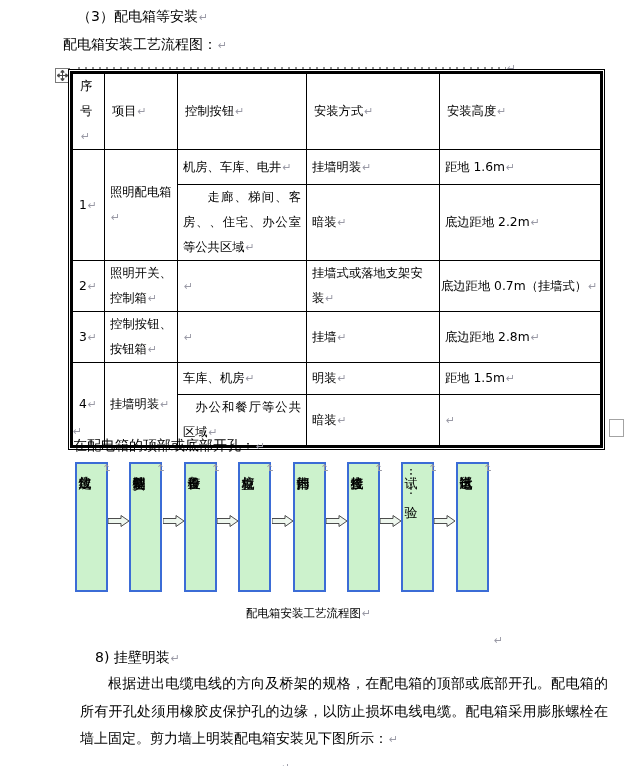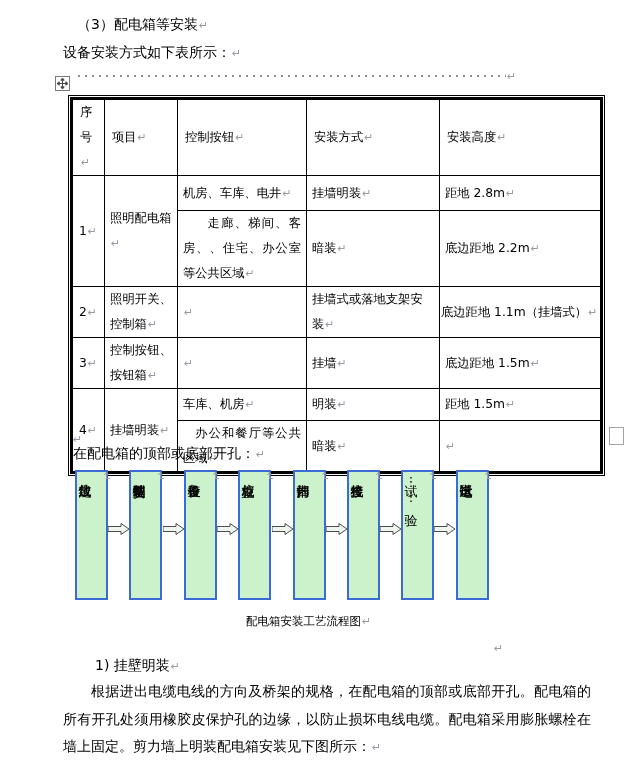--- a/index.html
+++ b/index.html
@@ -1,18 +1,18 @@
 <!DOCTYPE html>
 <html><head>
 <meta charset="utf-8">
 <style>
   html,body{margin:0;padding:0;background:#fff;}
   body{width:640px;height:766px;position:relative;overflow:hidden;
        font-family:"DejaVu Sans","Liberation Sans",sans-serif;color:#000;}
-  .abs{position:absolute;margin-top:8px;}
+  .abs{position:absolute;}
   .para{font-size:14px;line-height:20px;white-space:nowrap;}
   .pmark{color:#9a9aa6;font-size:11px;padding-left:1px;}
   
   .dotline{height:2px;background:repeating-linear-gradient(90deg,#8f8f8f 0 1.6px,transparent 1.6px 7px);}
   
   .handle{width:13px;height:13px;border:1px solid #7a7a7a;background:#fff;
           display:flex;align-items:center;justify-content:center;}
   .anchor-sq{width:13px;height:16px;border:1px solid #a3a3a3;background:#fff;}
   
   .tbl-outer{border:1px solid #000;padding:1px;background:#fff;}
@@ -34,40 +34,40 @@
   .vmark{writing-mode:vertical-rl;color:#9a9aa6;font-size:11px;}
   .farrow{position:absolute;top:53px;}
   .caption{font-size:11.5px;white-space:nowrap;padding-left:24px;}
   .body-par{font-size:14px;line-height:27.5px;text-align:justify;text-justify:inter-character;}
 </style>
 </head>
 <body>
 
 <div class="abs para" style="left:63px;top:6px;text-indent:1em;"><span>（3）配电箱等安装</span><span class="pmark">↵</span></div>
 
-<div class="abs para" style="left:63px;top:34px;"><span>设备安装方式如下表所示：</span><span class="pmark">↵</span></div>
+<div class="abs para" style="left:63px;top:34px;"><span>配电箱安装工艺流程图：</span><span class="pmark">↵</span></div>
 
 <div class="abs" style="left:78px;top:57px;">
   <div class="dotline" style="width:428px;display:inline-block;vertical-align:middle;"></div><span class="pmark">↵</span>
 </div>
 
 <div class="abs handle" style="left:55px;top:68px;">
   <svg width="11" height="11" viewBox="0 0 11 11">
     <g stroke="#4a4a4a" stroke-width="1" fill="#4a4a4a">
       <line x1="5.5" y1="1.5" x2="5.5" y2="9.5"></line>
       <line x1="1.5" y1="5.5" x2="9.5" y2="5.5"></line>
       <path d="M5.5 0 L3.8 2.2 L7.2 2.2 Z"></path>
       <path d="M5.5 11 L3.8 8.8 L7.2 8.8 Z"></path>
       <path d="M0 5.5 L2.2 3.8 L2.2 7.2 Z"></path>
       <path d="M11 5.5 L8.8 3.8 L8.8 7.2 Z"></path>
     </g>
   </svg>
 </div>
 
-<div class="abs tbl-outer" style="left:68px;top:87px;">
+<div class="abs tbl-outer" style="left:68px;top:69px;">
   <table>
     <colgroup>
         <col style="width:33px">
         <col style="width:73px">
         <col style="width:129px">
         <col style="width:133px">
         <col style="width:162px">
       </colgroup>
     <tbody>
         <tr style="height:32px">
@@ -75,40 +75,40 @@
       <th><span>项目</span><span class="pmark">↵</span></th>
       <th><span>控制按钮</span><span class="pmark">↵</span></th>
       <th><span>安装方式</span><span class="pmark">↵</span></th>
       <th><span>安装高度</span><span class="pmark">↵</span></th>
     </tr>
     <tr style="height:35px">
       <td rowspan="2" class="l"><span>1</span><span class="pmark">↵</span></td>
       <td rowspan="2" class="c"><span>照明配电箱</span><span class="pmark">↵</span></td>
       <td class="c"><span>机房、车库、电井</span><span class="pmark">↵</span></td>
       <td class="c"><span>挂墙明装</span><span class="pmark">↵</span></td>
-      <td class="c"><span>距地 2.8m</span><span class="pmark">↵</span></td>
+      <td class="c"><span>距地 1.6m</span><span class="pmark">↵</span></td>
     </tr>
     <tr style="height:74px">
       <td class="jst ind2"><span>走廊、梯间、客房、、住宅、办公室等公共区域</span><span class="pmark">↵</span></td>
       <td class="c"><span>暗装</span><span class="pmark">↵</span></td>
       <td class="c"><span>底边距地 2.2m</span><span class="pmark">↵</span></td>
     </tr>
     <tr style="height:49px">
       <td class="l"><span>2</span><span class="pmark">↵</span></td>
       <td class="jst"><span>照明开关、控制箱</span><span class="pmark">↵</span></td>
       <td class="c"><span></span><span class="pmark">↵</span></td>
       <td class="c"><span>挂墙式或落地支架安装</span><span class="pmark">↵</span></td>
-      <td class="c" style="padding:0 1px;"><span>底边距地 1.1m（挂墙式）</span><span class="pmark">↵</span></td>
+      <td class="c" style="padding:0 1px;"><span>底边距地 0.7m（挂墙式）</span><span class="pmark">↵</span></td>
     </tr>
     <tr style="height:47px">
       <td class="l"><span>3</span><span class="pmark">↵</span></td>
       <td class="jst"><span>控制按钮、按钮箱</span><span class="pmark">↵</span></td>
       <td class="c"><span></span><span class="pmark">↵</span></td>
       <td class="c"><span>挂墙</span><span class="pmark">↵</span></td>
-      <td class="c"><span>底边距地 1.5m</span><span class="pmark">↵</span></td>
+      <td class="c"><span>底边距地 2.8m</span><span class="pmark">↵</span></td>
     </tr>
     <tr style="height:32px">
       <td rowspan="2" class="l"><span>4</span><span class="pmark">↵</span></td>
       <td rowspan="2" class="c"><span>挂墙明装</span><span class="pmark">↵</span></td>
       <td class="c"><span>车库、机房</span><span class="pmark">↵</span></td>
       <td class="c"><span>明装</span><span class="pmark">↵</span></td>
       <td class="c"><span>距地 1.5m</span><span class="pmark">↵</span></td>
     </tr>
     <tr style="height:51px">
       <td class="jst ind1"><span>办公和餐厅等公共区域</span><span class="pmark">↵</span></td>
@@ -179,17 +179,17 @@
     </svg>
   <svg class="farrow" style="left:359px" width="22" height="12" viewBox="0 0 22 12">
       <polygon points="0,3.5 13,3.5 13,0.5 21,6 13,11.5 13,8.5 0,8.5" fill="#eef7ee" stroke="#4d4d4d" stroke-width="1"></polygon>
     </svg>
 </div>
 
 <div class="abs caption" style="left:222px;top:606px;"><span>配电箱安装工艺流程图</span><span class="pmark">↵</span></div>
 
 <div class="abs" style="left:493px;top:629px;"><span class="pmark">↵</span></div>
 
-<div class="abs para" style="left:63px;top:647px;text-indent:32px;"><span>1) 挂壁明装</span><span class="pmark">↵</span></div>
+<div class="abs para" style="left:63px;top:647px;text-indent:32px;"><span>8) 挂壁明装</span><span class="pmark">↵</span></div>
 
-<div class="abs body-par" style="left:63px;top:670px;width:528px;text-indent:2em;"><span>根据进出电缆电线的方向及桥架的规格，在配电箱的顶部或底部开孔。配电箱的所有开孔处须用橡胶皮保护孔的边缘，以防止损坏电线电缆。配电箱采用膨胀螺栓在墙上固定。剪力墙上明装配电箱安装见下图所示：</span><span class="pmark">↵</span></div>
+<div class="abs body-par" style="left:80px;top:670px;width:528px;text-indent:2em;"><span>根据进出电缆电线的方向及桥架的规格，在配电箱的顶部或底部开孔。配电箱的所有开孔处须用橡胶皮保护孔的边缘，以防止损坏电线电缆。配电箱采用膨胀螺栓在墙上固定。剪力墙上明装配电箱安装见下图所示：</span><span class="pmark">↵</span></div>
 
 <div class="abs" style="left:280px;top:756px;"><span class="pmark">↵</span></div>
 
 </body></html>

